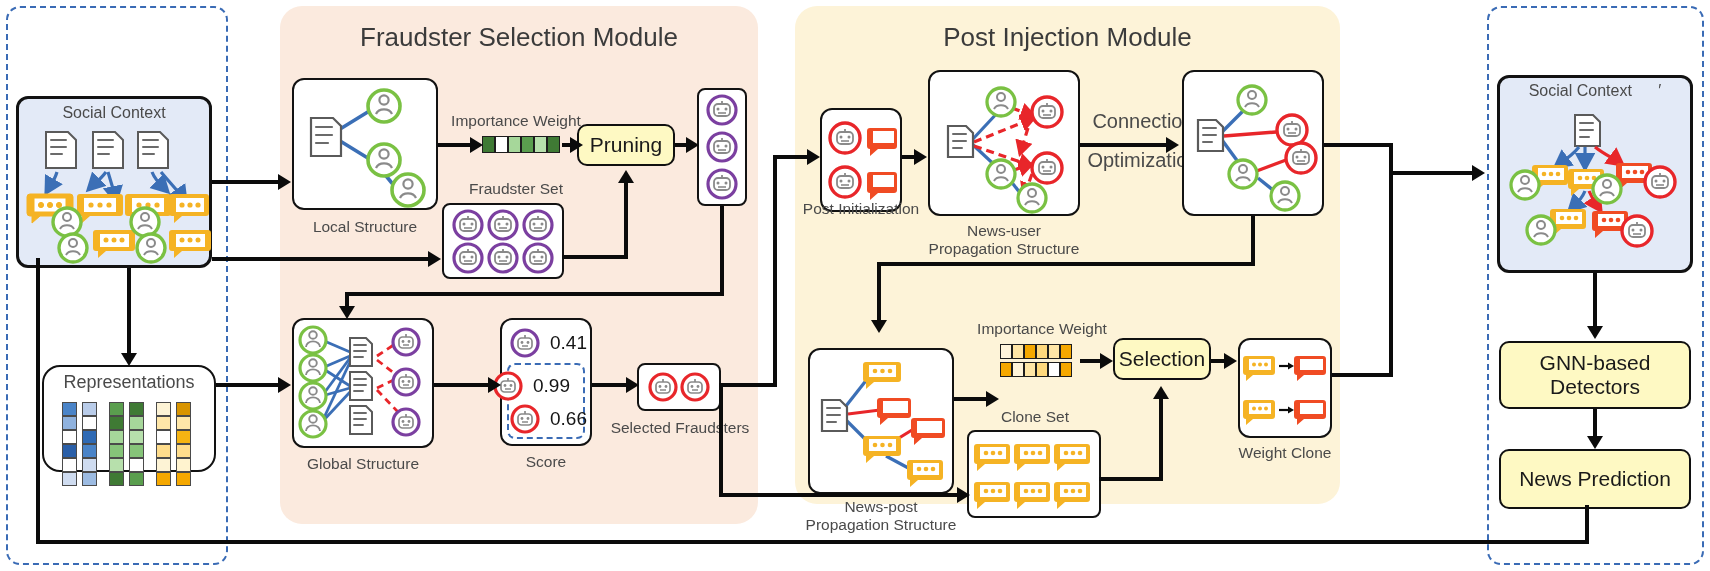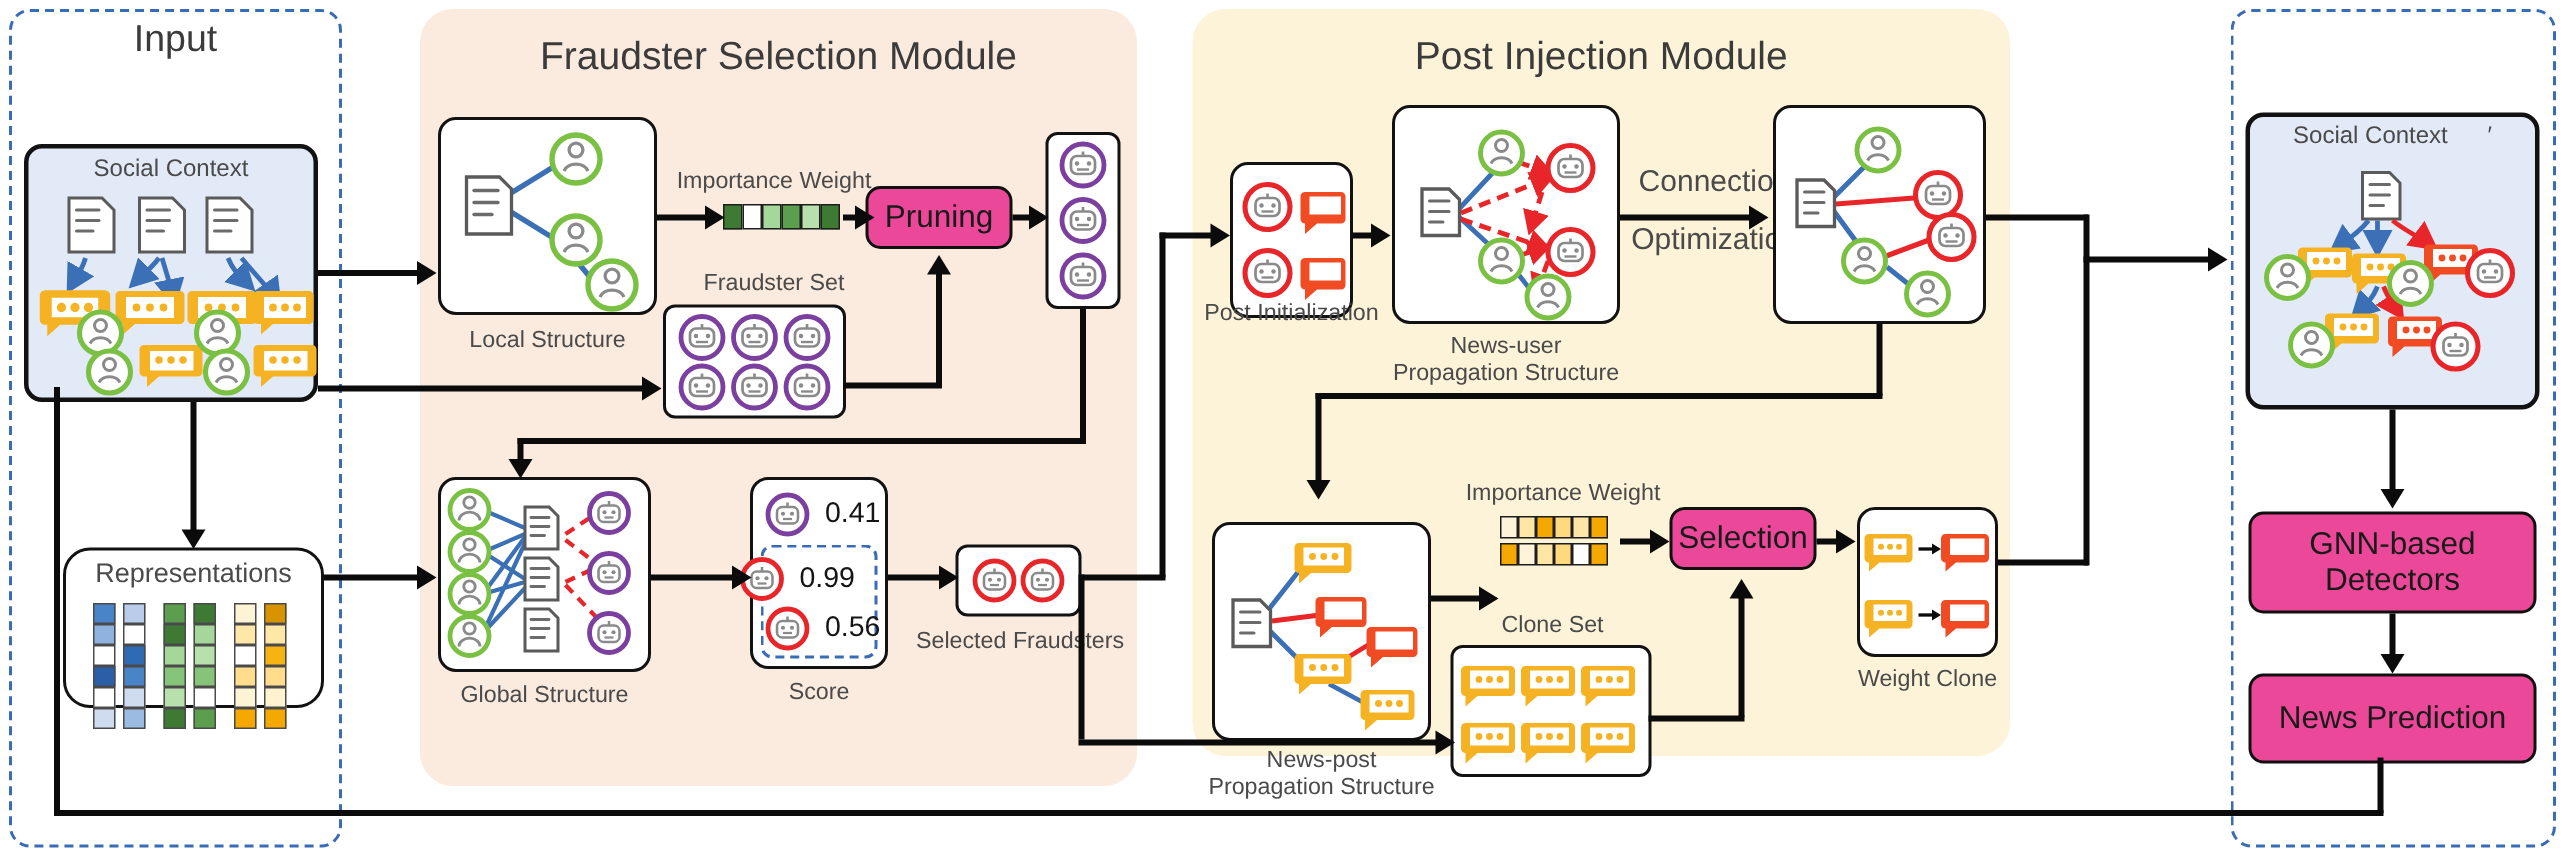--- a/index.html
+++ b/index.html
@@ -13,21 +13,21 @@
   .mod-pink{background:#fbeade;}
   .mod-cream{background:#fdf3d8;}
   
   .panel-title{font-size:25px;color:#3b3b3b;text-align:center;white-space:nowrap;}
   .module-title{font-size:26px;color:#3b3b3b;text-align:center;white-space:nowrap;}
   .caption{font-size:15.5px;color:#4a4a4a;text-align:center;white-space:nowrap;line-height:1.15;}
   
   .card{background:#ffffff;border:2.6px solid #121212;border-radius:12px;box-sizing:border-box;}
   .card-sq{background:#ffffff;border:2.6px solid #121212;border-radius:8px;box-sizing:border-box;}
   .card-blue{background:#e3eaf7;border:3px solid #121212;border-radius:12px;box-sizing:border-box;}
-  .procbox{background:#ec4899;border:2.8px solid #101010;border-radius:10px;box-sizing:border-box;
+  .procbox{background:#fef9c3;border:2.8px solid #101010;border-radius:10px;box-sizing:border-box;
            display:flex;align-items:center;justify-content:center;text-align:center;
            font-size:21px;color:#1a1a1a;line-height:1.12;}
   .dashsel{border:2.2px dashed #3a6bb5;border-radius:8px;box-sizing:border-box;}
   
   .ln{background:#0b0b0b;position:absolute;}
   .lnh{height:4px;}
   .lnv{width:4px;}
   .ah{position:absolute;width:0;height:0;}
   .ah-r{border-top:8.5px solid transparent;border-bottom:8.5px solid transparent;border-left:13px solid #0b0b0b;}
   .ah-d{border-left:8.5px solid transparent;border-right:8.5px solid transparent;border-top:13px solid #0b0b0b;}
@@ -43,21 +43,20 @@
   .score-row{display:flex;align-items:center;}
   .score-val{font-size:19px;color:#151515;margin-left:10px;}
   svg{display:block;overflow:visible;}
 </style>
 </head>
 <body>
 
 <div id="root">
 
   <div class="abs dash-panel" style="left:6px;top:6px;width:222px;height:559px;"></div>
-  <div class="abs panel-title" style="left:6px;top:12px;width:222px;">Input</div>
 
   <div class="abs card-blue" style="left:16px;top:96px;width:196px;height:172px;"></div>
   <div class="abs caption" style="left:16px;top:104px;width:196px;font-size:16px;">Social Context</div>
   <div class="abs" style="left:16px;top:96px;width:196px;height:172px;">
     <svg width="196" height="172" viewBox="0 0 196 172">
 
       <g fill="#ffffff" stroke="#5a5a5a" stroke-width="2">
         <path d="M30 36 h22 l8 8 v28 h-30 z"></path>
       </g>
       <g stroke="#6b6b6b" stroke-width="2" stroke-linecap="round">
@@ -467,21 +466,21 @@
   </div>
   <div class="abs score-row" style="left:510px;top:404px;">
     <svg width="30" height="30" viewBox="0 0 30 30">
       <circle cx="15" cy="15" r="13" fill="#ffffff" stroke="#e8262a" stroke-width="3.2"></circle>
       <line x1="15" y1="7" x2="15" y2="10" stroke="#8a8a8a" stroke-width="1.7"></line>
       <rect x="8" y="10" width="14" height="11" rx="3.5" fill="none" stroke="#8a8a8a" stroke-width="1.7"></rect>
       <circle cx="12" cy="14.5" r="1.4" fill="#8a8a8a"></circle>
         <circle cx="18" cy="14.5" r="1.4" fill="#8a8a8a"></circle>
       <line x1="12" y1="18" x2="18" y2="18" stroke="#8a8a8a" stroke-width="1.5"></line>
     </svg>
-    <span class="score-val">0.56</span>
+    <span class="score-val">0.66</span>
   </div>
   <div class="abs caption" style="left:500px;top:453px;width:92px;">Score</div>
 
   <div class="abs card-sq" style="left:637px;top:363px;width:84px;height:48px;"></div>
   <div class="abs" style="left:637px;top:363px;width:84px;height:48px;">
     <svg width="84" height="48" viewBox="0 0 84 48">
       <g>
         <circle cx="26" cy="24" r="13" fill="#ffffff" stroke="#e8262a" stroke-width="3.2"></circle>
         <line x1="26" y1="16" x2="26" y2="19" stroke="#8a8a8a" stroke-width="1.7"></line>
         <rect x="19" y="19" width="14" height="11" rx="3.5" fill="none" stroke="#8a8a8a" stroke-width="1.7"></rect>

